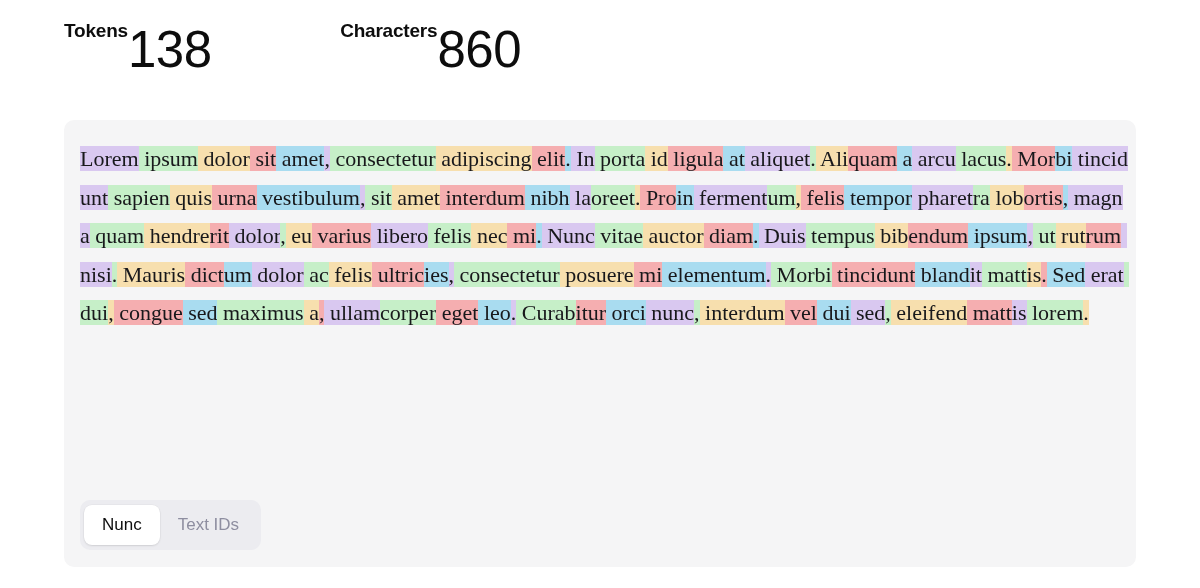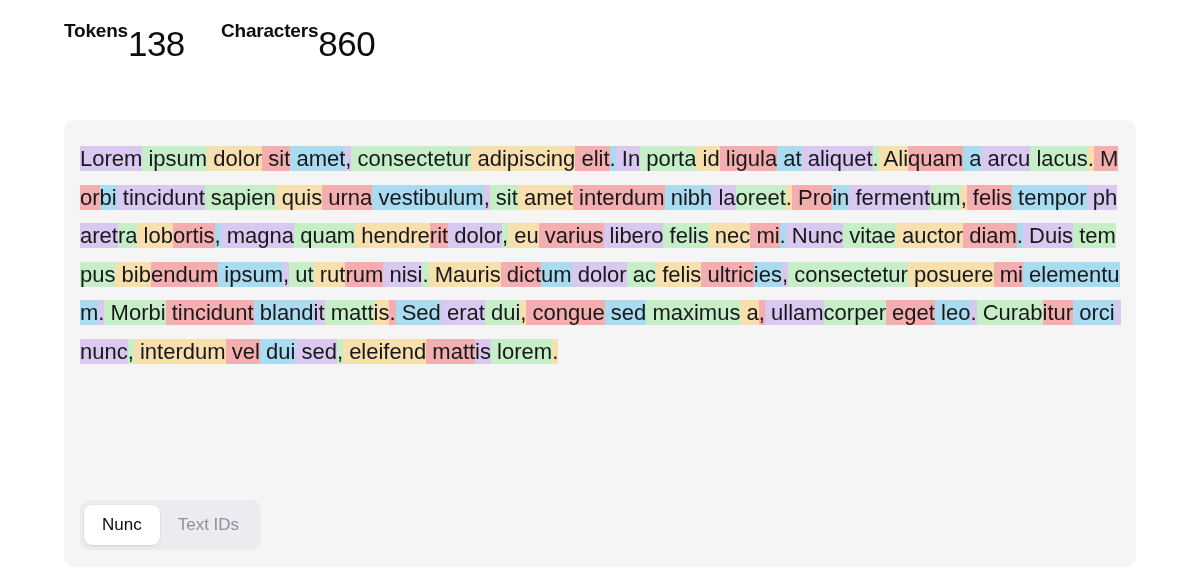--- a/index.html
+++ b/index.html
@@ -30,53 +30,53 @@
     left: 64px;
     top: 18px;
     gap: 0;
   }
   .stat {
     display: flex;
     flex-direction: row;
     align-items: flex-start;
   }
   .stat.tokens { width: 157px; }
-  .stat.chars  { width: 300px; }
+  .stat.chars  { width: 300px; justify-content: flex-end; }
 
   .stat-label {
     font-size: 19px;
     font-weight: 700;
     letter-spacing: -0.2px;
     line-height: 26px;
     color: #0d0d0d;
   }
   .stat-value {
-    font-size: 35px;
+    font-size: 51px;
     font-weight: 400;
     line-height: 48px;
     letter-spacing: -0.5px;
     color: #0d0d0d;
-    margin-top: 2px;
+    margin-top: 8px;
   }
 
   
   .token-panel {
     position: absolute;
     left: 64px;
     top: 120px;
     width: 1072px;
     height: 447px;
     background: #f5f5f6;
     border-radius: 10px;
     box-sizing: border-box;
     padding: 20px 16px 16px 16px;
   }
 
   .token-text {
-    font-family: Liberation Sans, sans-serif;
+    font-family: Liberation Serif, serif;
     font-size: 22px;
     line-height: 38.5px;
     letter-spacing: 0px;
     color: #18181b;
     white-space: pre-wrap;
     word-break: break-all;
     overflow-wrap: anywhere;
     width: 1048px;
     margin: 0;
   }

